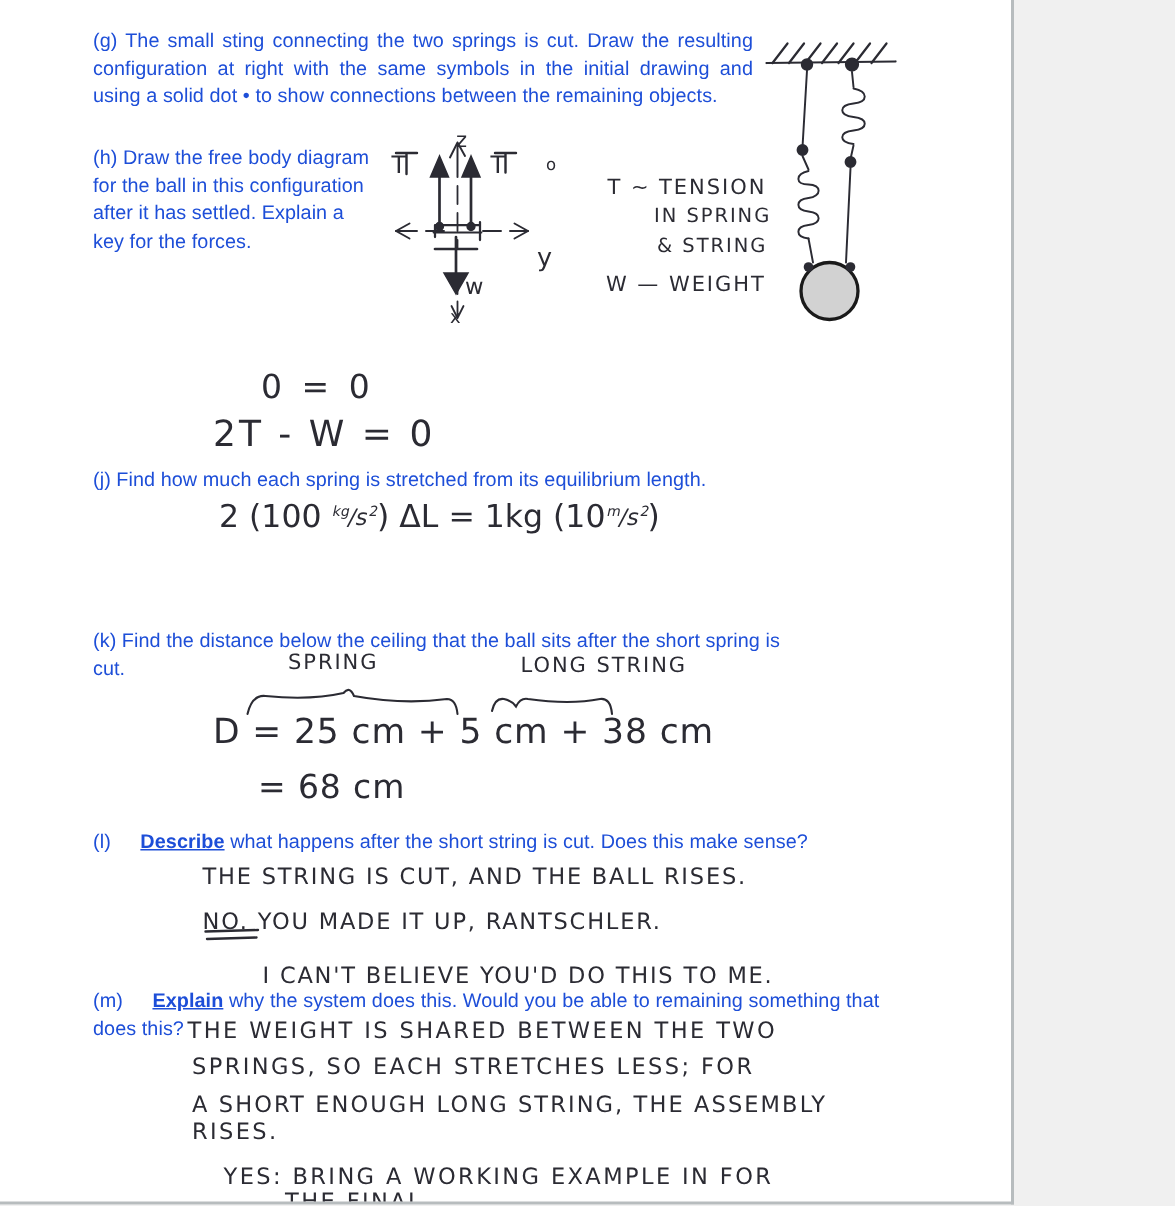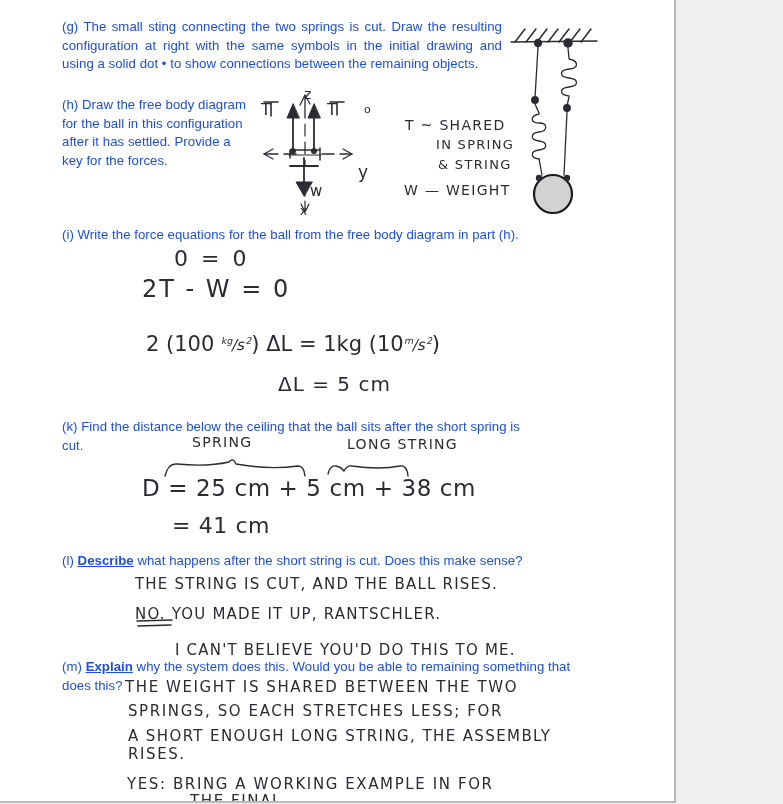--- a/index.html
+++ b/index.html
@@ -25,21 +25,21 @@
     overflow: hidden;
   }
   .q {
     position: absolute;
     font-family: Liberation Sans, sans-serif;
     font-size: 13.2px;
     color: #1d4ed8;
     line-height: 1.42;
     letter-spacing: 0.05px;
   }
-  .q b { font-weight: bold; }
+  .q b { font-weight: bold; margin-left: 16px; }
   .q u { text-decoration: underline; }
   .just { text-align: justify; text-align-last: left; }
 
   
   .hw {
     position: absolute;
     font-family: "DejaVu Sans", sans-serif;
     color: #2b2b33;
     font-weight: 500;
     white-space: nowrap;
@@ -56,21 +56,21 @@
   }
   svg { display: block; overflow: visible; }
 </style>
 </head>
 <body>
 
 <div id="page">
 
   <div class="q just" style="left:62px; top:18px; width:440px;">(g)  The small sting connecting the two springs is cut.  Draw the resulting configuration at right with the same symbols in the initial drawing and using a solid dot • to show connections between the remaining objects.</div>
 
-  <div class="q" style="left:62px; top:96px; width:190px;">(h)  Draw the free body diagram for the ball in this configuration after it has settled. Provide a key for the forces.</div>
+  <div class="q" style="left:62px; top:96px; width:190px;">(h)  Draw the free body diagram for the ball in this configuration after it has settled. Explain a key for the forces.</div>
 
   <div style="position:absolute; left:248px; top:88px; width:130px; height:126px;">
     <svg width="130" height="126" viewBox="0 0 130 126">
       <g stroke="#2b2b33" fill="none" stroke-linecap="round">
 
         <path d="M57 36 L57 48 M57 54 L57 66 M57 72 L57 78" stroke-width="1.2" stroke-dasharray="0"></path>
         <path d="M57 8 L57 30" stroke-width="1.3"></path>
         <path d="M57 7 L52 17 M57 7 L62 16" stroke-width="1.3"></path>
 
         <path d="M16 66 L30 66 M36 66 L48 66" stroke-width="1.3"></path>
@@ -103,21 +103,21 @@
     </svg>
   </div>
   <div class="hw" style="left:304px; top:86px; font-size:14px;">z</div>
   <div class="hw" style="left:358px; top:162px; font-size:17px;">y</div>
   <div class="hw" style="left:300px; top:204px; font-size:12px;">x</div>
   <div class="hw" style="left:261px; top:100px; font-size:16px;">T</div>
   <div class="hw" style="left:327px; top:100px; font-size:16px;">T</div>
   <div class="hw" style="left:364px; top:103px; font-size:11px;">o</div>
   <div class="hw" style="left:310px; top:182px; font-size:15px;">w</div>
 
-  <div class="hw caps" style="left:405px; top:117px; font-size:14px;">T ~ SHARED</div>
+  <div class="hw caps" style="left:405px; top:117px; font-size:14px;">T ~ TENSION</div>
   <div class="hw caps" style="left:436px; top:137px; font-size:13px;">IN SPRING</div>
   <div class="hw caps" style="left:438px; top:157px; font-size:13px;">&amp; STRING</div>
   <div class="hw caps" style="left:404px; top:182px; font-size:14px;">W — WEIGHT</div>
 
   <div style="position:absolute; left:505px; top:18px; width:110px; height:200px;">
     <svg width="110" height="200" viewBox="0 0 110 200">
       <g stroke="#2b2b33" fill="none" stroke-linecap="round" stroke-width="1.5">
 
         <path d="M6 24 L92 23"></path>
 
@@ -144,57 +144,56 @@
         <circle cx="62" cy="90" r="3.2" fill="#2b2b33"></circle>
         <path d="M62 94 L59 157" stroke-width="1.3"></path>
 
         <circle cx="48" cy="176" r="19" fill="#d2d2d2" stroke="#1a1a1a" stroke-width="2.2"></circle>
         <circle cx="34" cy="160" r="3.2" fill="#2b2b33" stroke="none"></circle>
         <circle cx="62" cy="160" r="3.2" fill="#2b2b33" stroke="none"></circle>
       </g>
     </svg>
   </div>
 
-  <div class="q" style="left:62px; top:226px; width:470px;">(i) Write the force equations for the ball from the free body diagram in part (h).</div>
   <div class="hw" style="left:174px; top:246px; font-size:22px; letter-spacing:3px;">0 = 0</div>
   <div class="hw" style="left:142px; top:275px; font-size:24px; letter-spacing:2px;">2T - W = 0</div>
 
+  <div class="q" style="left:62px; top:311px; width:470px;">(j) Find how much each spring is stretched from its equilibrium length.</div>
   <div class="hw" style="left:146px; top:332px; font-size:21px;">
     <span>2 (100 </span><span class="frac"><span class="sup">kg</span>/<span>s</span><span class="sup">2</span></span><span>) ΔL = 1kg (10</span><span class="frac"><span class="sup">m</span>/<span>s</span><span class="sup">2</span></span><span>)</span>
   </div>
-  <div class="hw" style="left:278px; top:372px; font-size:20px; letter-spacing:1px;">ΔL = 5 cm</div>
 
   <div class="q" style="left:62px; top:418px; width:470px;">(k) Find the distance below the ceiling that the ball sits after the short spring is cut.</div>
   <div class="hw caps" style="left:192px; top:434px; font-size:14px;">SPRING</div>
   <div class="hw caps" style="left:347px; top:436px; font-size:14px;">LONG STRING</div>
   <div style="position:absolute; left:160px; top:456px; width:300px; height:24px;">
     <svg width="300" height="24" viewBox="0 0 300 24">
       <g stroke="#2b2b33" fill="none" stroke-width="1.4" stroke-linecap="round">
         <path d="M5 20 q3 -13 12 -12 q30 3 52 -2 q4 -5 7 2 q33 6 62 2 q6 0 7 10"></path>
         <path d="M168 18 q2 -9 8 -8 q5 1 8 5 q3 -6 8 -5 q28 4 48 0 q7 -1 8 10"></path>
       </g>
     </svg>
   </div>
   <div class="hw" style="left:142px; top:475px; font-size:23px; letter-spacing:0.6px;">D = 25 cm + 5 cm + 38 cm</div>
-  <div class="hw" style="left:172px; top:513px; font-size:22px; letter-spacing:0.6px;">= 41 cm</div>
+  <div class="hw" style="left:172px; top:513px; font-size:22px; letter-spacing:0.6px;">= 68 cm</div>
 
   <div class="q" style="left:62px; top:552px; width:500px;"><span>(l) </span><b><u>Describe</u></b><span> what happens after the short string is cut.  Does this make sense?</span></div>
   <div class="hw caps" style="left:135px; top:575px; font-size:15px; letter-spacing:1.2px;">THE STRING IS CUT, AND THE BALL RISES.</div>
   <div class="hw caps" style="left:135px; top:605px; font-size:15px; letter-spacing:1.2px;">NO. YOU MADE IT UP, RANTSCHLER.</div>
   <div class="hw caps" style="left:175px; top:628px; font-size:15px; letter-spacing:1.2px;margin-top:13px;">I CAN'T BELIEVE YOU'D DO THIS TO ME.</div>
   <div style="position:absolute; left:136px; top:619px; width:38px; height:10px;">
     <svg width="38" height="10" viewBox="0 0 38 10">
       <g stroke="#2b2b33" stroke-width="1.6" stroke-linecap="round">
         <path d="M1 2 L36 1"></path>
           <path d="M2 7 L35 6"></path>
       </g>
     </svg>
   </div>
 
   <div class="q" style="left:62px; top:658px; width:540px;"><span>(m) </span><b><u>Explain</u></b><span> why the system does this.  Would you be able to remaining something that does this?</span></div>
   <div class="hw caps" style="left:125px; top:678px; font-size:15px; letter-spacing:1.6px;">THE WEIGHT IS SHARED BETWEEN THE TWO</div>
   <div class="hw caps" style="left:128px; top:702px; font-size:15px; letter-spacing:1.6px;">SPRINGS, SO EACH STRETCHES LESS; FOR</div>
   <div class="hw caps" style="left:128px; top:727px; font-size:15px; letter-spacing:1.4px;">A SHORT ENOUGH LONG STRING, THE ASSEMBLY</div>
   <div class="hw caps" style="left:128px; top:745px; font-size:15px; letter-spacing:1.6px;">RISES.</div>
-  <div class="hw caps" style="left:127px; top:775px; font-size:15px; letter-spacing:1.6px;">YES: BRING A WORKING EXAMPLE IN FOR</div>
+  <div class="hw caps" style="left:149px; top:775px; font-size:15px; letter-spacing:1.6px;">YES: BRING A WORKING EXAMPLE IN FOR</div>
   <div class="hw caps" style="left:190px; top:792px; font-size:15px; letter-spacing:1.6px;">THE FINAL.</div>
 
 </div>
 
 </body></html>

